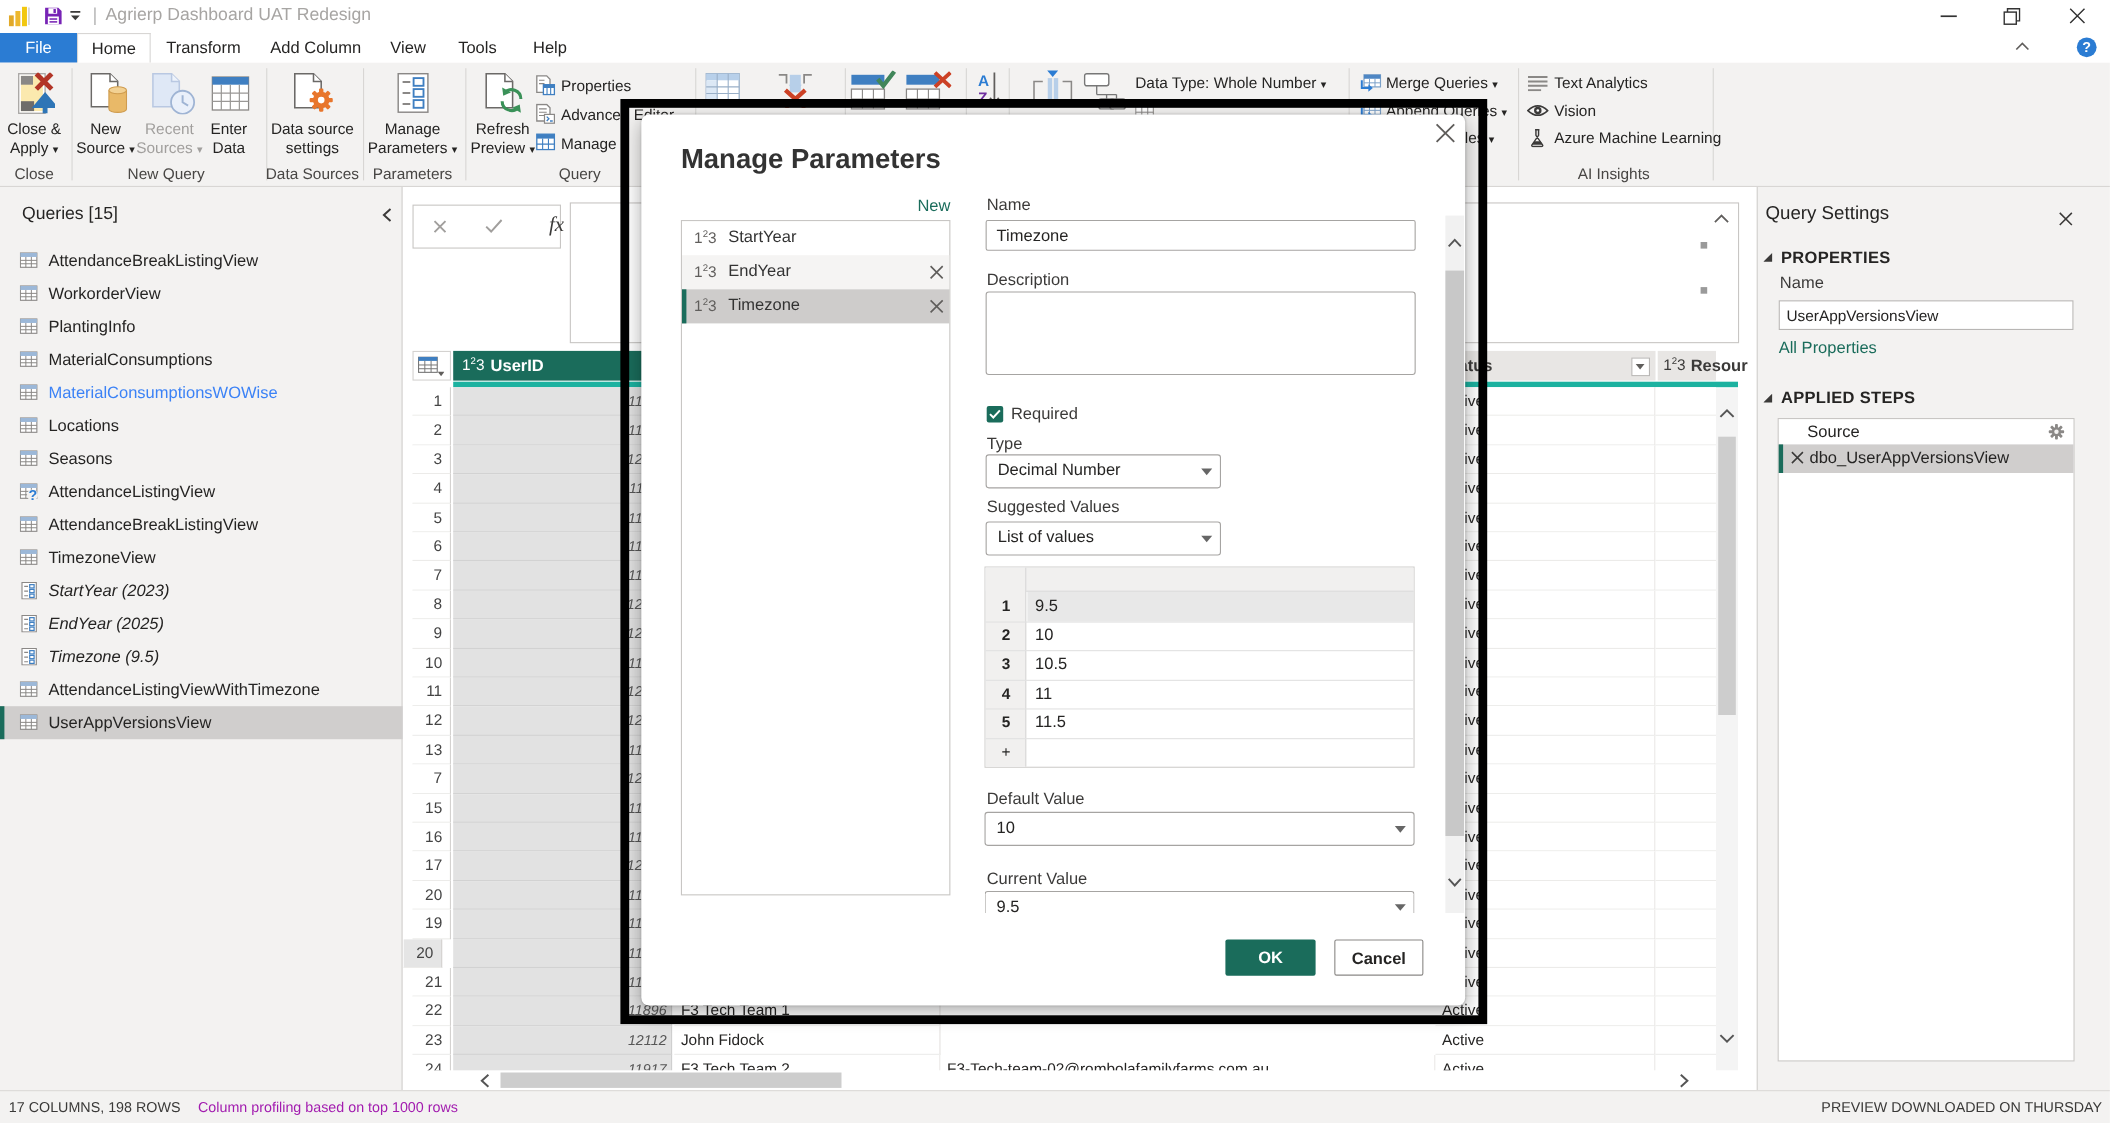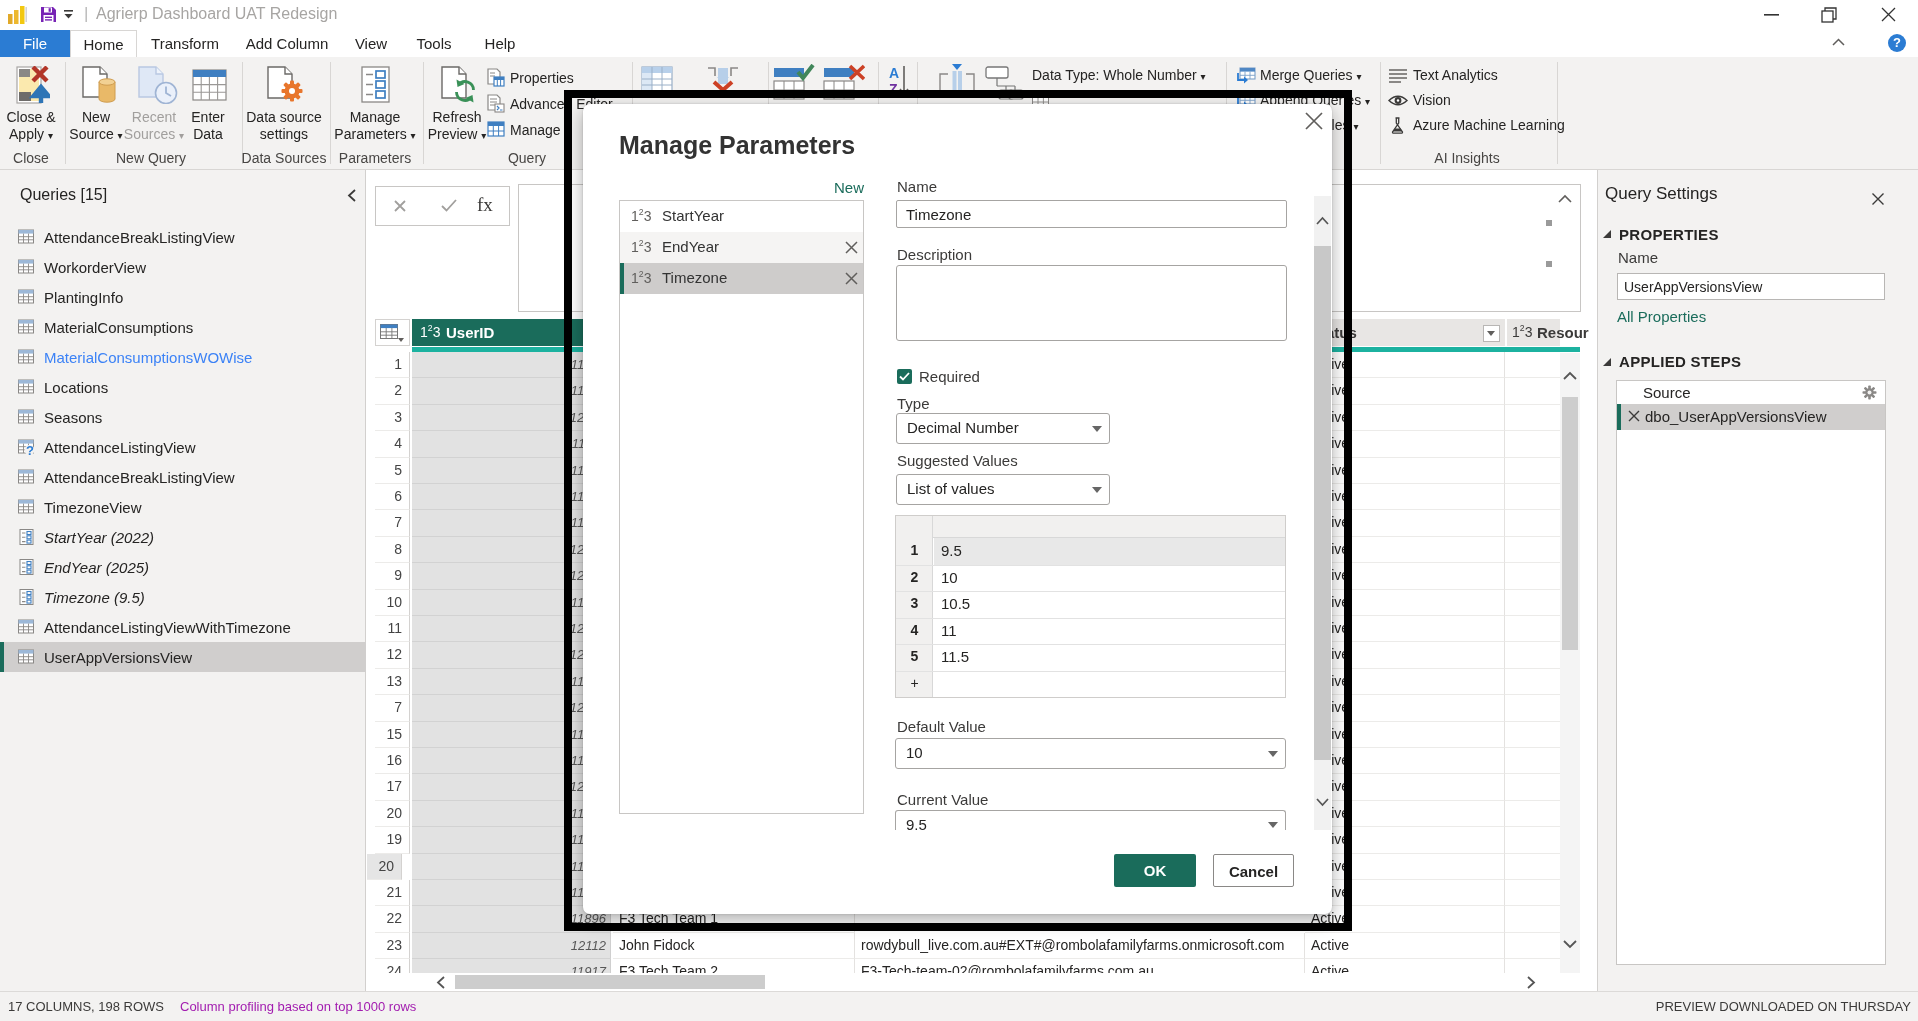--- a/index.html
+++ b/index.html
@@ -304,21 +304,21 @@
 <path d="M5.5 4.6 V14 M10.5 4.6 V14 M0.5 7.7 H15.5 M0.5 10.8 H15.5" stroke="#8a8886" stroke-width="0.9"></path>
 </svg>
 <div class="ab t" style="left:44px;top:499px;font-size:15px;color:#252423;">TimezoneView</div>
 <svg class="ab" style="left:19px;top:529px;" width="15" height="16" viewBox="0 0 15 16">
 <rect x="1" y="0.5" width="13" height="15" fill="#fff" stroke="#8a8886"></rect>
 <rect x="8" y="2.5" width="4" height="3" fill="none" stroke="#3f7fc1" stroke-width="1.1"></rect>
 <rect x="8" y="6.8" width="4" height="3" fill="none" stroke="#3f7fc1" stroke-width="1.1"></rect>
 <rect x="8" y="11.1" width="4" height="3" fill="none" stroke="#3f7fc1" stroke-width="1.1"></rect>
 <path d="M3 4 H6.5 M3 8.3 H6.5 M3 12.6 H6.5" stroke="#8a8886" stroke-width="1.1"></path>
 </svg>
-<div class="ab t" style="left:44px;top:529px;font-size:15px;color:#252423;font-style:italic;">StartYear (2022)</div>
+<div class="ab t" style="left:44px;top:529px;font-size:15px;color:#252423;font-style:italic;">StartYear (2023)</div>
 <svg class="ab" style="left:19px;top:559px;" width="15" height="16" viewBox="0 0 15 16">
 <rect x="1" y="0.5" width="13" height="15" fill="#fff" stroke="#8a8886"></rect>
 <rect x="8" y="2.5" width="4" height="3" fill="none" stroke="#3f7fc1" stroke-width="1.1"></rect>
 <rect x="8" y="6.8" width="4" height="3" fill="none" stroke="#3f7fc1" stroke-width="1.1"></rect>
 <rect x="8" y="11.1" width="4" height="3" fill="none" stroke="#3f7fc1" stroke-width="1.1"></rect>
 <path d="M3 4 H6.5 M3 8.3 H6.5 M3 12.6 H6.5" stroke="#8a8886" stroke-width="1.1"></path>
 </svg>
 <div class="ab t" style="left:44px;top:559px;font-size:15px;color:#252423;font-style:italic;">EndYear (2025)</div>
 <svg class="ab" style="left:19px;top:589px;" width="15" height="16" viewBox="0 0 15 16">
 <rect x="1" y="0.5" width="13" height="15" fill="#fff" stroke="#8a8886"></rect>
@@ -343,21 +343,21 @@
 </svg>
 <div class="ab t" style="left:44px;top:649px;font-size:15px;color:#252423;">UserAppVersionsView</div>
 <div class="ab" style="left:367px;top:170px;width:1230px;height:821px;background:#fff;"></div>
 <div class="ab" style="left:375px;top:186px;width:135px;height:40px;background:#fff;border:1px solid #c8c6c4;"></div>
 <svg class="ab" style="left:393px;top:199px;" width="14" height="14" viewBox="0 0 14 14">
       <path d="M2 2 L12 12 M12 2 L2 12" stroke="#a19f9d" stroke-width="1.8"></path>
     </svg>
 <svg class="ab" style="left:441px;top:199px;" width="16" height="13" viewBox="0 0 16 13">
       <path d="M1 7 L5.5 11.5 L15 1" fill="none" stroke="#a19f9d" stroke-width="1.8"></path>
     </svg>
-<div class="ab t" style="left:477px;top:194px;font-family:'Liberation Serif',serif;font-size:19px;color:#3b3a39;">fx</div>
+<div class="ab t" style="left:499px;top:194px;font-family:'Liberation Serif',serif;font-style:italic;font-size:19px;color:#3b3a39;">fx</div>
 <div class="ab" style="left:518px;top:184px;width:1063px;height:128px;background:#fff;border:1px solid #c8c6c4;"></div>
 <svg class="ab" style="left:1558px;top:194px;" width="14" height="9" viewBox="0 0 14 9">
       <path d="M1 8 L7 2 L13 8" fill="none" stroke="#605e5c" stroke-width="1.6"></path>
     </svg>
 <div class="ab" style="left:1546px;top:220px;width:6px;height:6px;background:#9a9a9a;"></div>
 <div class="ab" style="left:1546px;top:261px;width:6px;height:6px;background:#9a9a9a;"></div>
 <div class="ab" style="left:375px;top:319px;width:35px;height:27px;background:#fff;border:1px solid #d4d2d0;"></div>
 <svg class="ab" style="left:380px;top:324px;" width="24" height="18" viewBox="0 0 24 18">
 <rect x="0.5" y="0.5" width="17" height="14" fill="#fff" stroke="#777"></rect>
 <rect x="0.5" y="0.5" width="17" height="3.6" fill="#3f7fc1"></rect>
@@ -505,21 +505,20 @@
 <div class="ab t" style="left:1305px;top:880.0px;width:200px;height:26.4px;background:#fff;border-bottom:1px solid #ecebe9;border-right:1px solid #e4e2e0;color:#252423;font-size:14px;padding:4px 0 0 6px;">Active</div>
 <div class="ab" style="left:1505px;top:880.0px;width:55px;height:26.4px;background:#fff;border-bottom:1px solid #ecebe9;"></div>
 <div class="ab" style="left:375px;top:906.4px;width:35px;height:26.4px;background:#fff;border-right:1px solid #d4d2d0;border-bottom:1px solid #ecebe9;color:#444;font-size:14px;text-align:right;padding:4px 7px 0 0;">22</div>
 <div class="ab" style="left:412px;top:906.4px;width:199px;height:26.4px;background:#e2e2e2;border-bottom:1px solid #d2d2d2;border-right:1px solid #cfcfcf;color:#575757;font-style:italic;font-size:13px;text-align:right;padding:5px 4px 0 0;">11896</div>
 <div class="ab t" style="left:613px;top:906.4px;width:242px;height:26.4px;background:#fff;border-bottom:1px solid #ecebe9;border-right:1px solid #e4e2e0;color:#252423;font-size:14px;padding:4px 0 0 6px;overflow:hidden;">F3 Tech Team 1</div>
 <div class="ab t" style="left:1305px;top:906.4px;width:200px;height:26.4px;background:#fff;border-bottom:1px solid #ecebe9;border-right:1px solid #e4e2e0;color:#252423;font-size:14px;padding:4px 0 0 6px;">Active</div>
 <div class="ab" style="left:1505px;top:906.4px;width:55px;height:26.4px;background:#fff;border-bottom:1px solid #ecebe9;"></div>
 <div class="ab" style="left:375px;top:932.8px;width:35px;height:26.4px;background:#fff;border-right:1px solid #d4d2d0;border-bottom:1px solid #ecebe9;color:#444;font-size:14px;text-align:right;padding:4px 7px 0 0;">23</div>
 <div class="ab" style="left:412px;top:932.8px;width:199px;height:26.4px;background:#e2e2e2;border-bottom:1px solid #d2d2d2;border-right:1px solid #cfcfcf;color:#575757;font-style:italic;font-size:13px;text-align:right;padding:5px 4px 0 0;">12112</div>
 <div class="ab t" style="left:613px;top:932.8px;width:242px;height:26.4px;background:#fff;border-bottom:1px solid #ecebe9;border-right:1px solid #e4e2e0;color:#252423;font-size:14px;padding:4px 0 0 6px;overflow:hidden;">John Fidock</div>
-<div class="ab t" style="left:855px;top:932.8px;width:450px;height:26.4px;background:#fff;border-bottom:1px solid #ecebe9;border-right:1px solid #e4e2e0;color:#252423;font-size:14px;padding:4px 0 0 6px;overflow:hidden;">rowdybull_live.com.au#EXT#@rombolafamilyfarms.onmicrosoft.com</div>
 <div class="ab t" style="left:1305px;top:932.8px;width:200px;height:26.4px;background:#fff;border-bottom:1px solid #ecebe9;border-right:1px solid #e4e2e0;color:#252423;font-size:14px;padding:4px 0 0 6px;">Active</div>
 <div class="ab" style="left:1505px;top:932.8px;width:55px;height:26.4px;background:#fff;border-bottom:1px solid #ecebe9;"></div>
 <div class="ab" style="left:375px;top:959.2px;width:35px;height:26.4px;background:#fff;border-right:1px solid #d4d2d0;border-bottom:1px solid #ecebe9;color:#444;font-size:14px;text-align:right;padding:4px 7px 0 0;">24</div>
 <div class="ab" style="left:412px;top:959.2px;width:199px;height:26.4px;background:#e2e2e2;border-bottom:1px solid #d2d2d2;border-right:1px solid #cfcfcf;color:#575757;font-style:italic;font-size:13px;text-align:right;padding:5px 4px 0 0;">11917</div>
 <div class="ab t" style="left:613px;top:959.2px;width:242px;height:26.4px;background:#fff;border-bottom:1px solid #ecebe9;border-right:1px solid #e4e2e0;color:#252423;font-size:14px;padding:4px 0 0 6px;overflow:hidden;">F3 Tech Team 2</div>
 <div class="ab t" style="left:855px;top:959.2px;width:450px;height:26.4px;background:#fff;border-bottom:1px solid #ecebe9;border-right:1px solid #e4e2e0;color:#252423;font-size:14px;padding:4px 0 0 6px;overflow:hidden;">F3-Tech-team-02@rombolafamilyfarms.com.au</div>
 <div class="ab t" style="left:1305px;top:959.2px;width:200px;height:26.4px;background:#fff;border-bottom:1px solid #ecebe9;border-right:1px solid #e4e2e0;color:#252423;font-size:14px;padding:4px 0 0 6px;">Active</div>
 <div class="ab" style="left:1505px;top:959.2px;width:55px;height:26.4px;background:#fff;border-bottom:1px solid #ecebe9;"></div>
 <div class="ab" style="left:367px;top:973px;width:1230px;height:18px;background:#fff;"></div>
 <div class="ab" style="left:1560px;top:353px;width:20px;height:620px;background:#f4f4f4;"></div>

